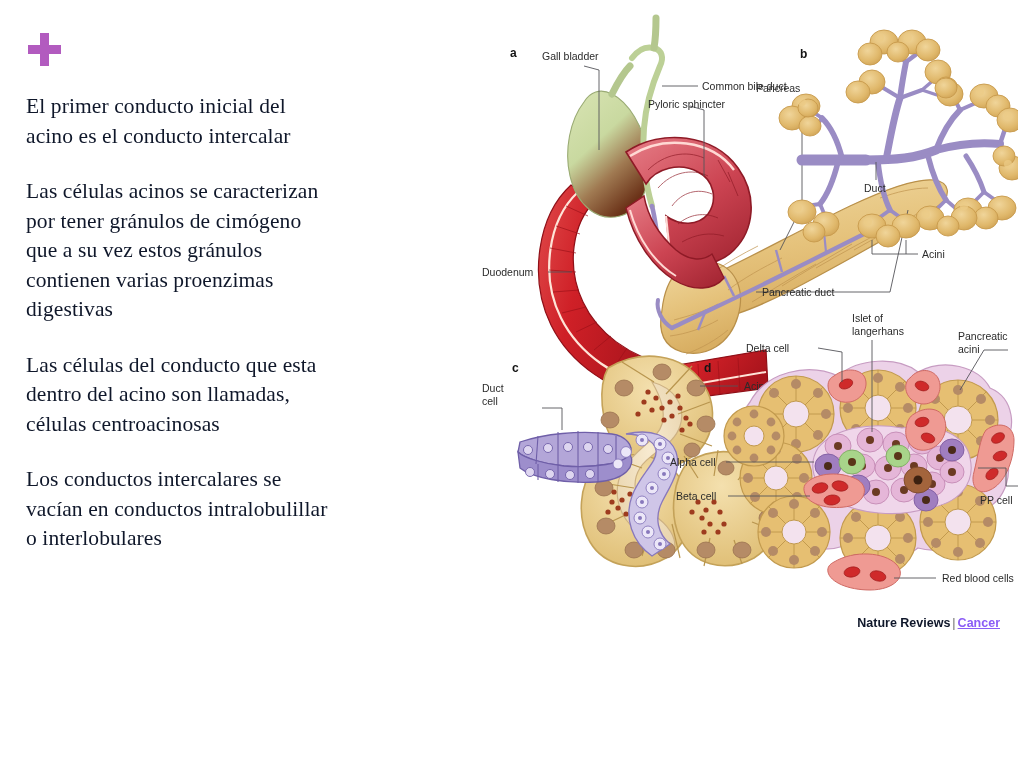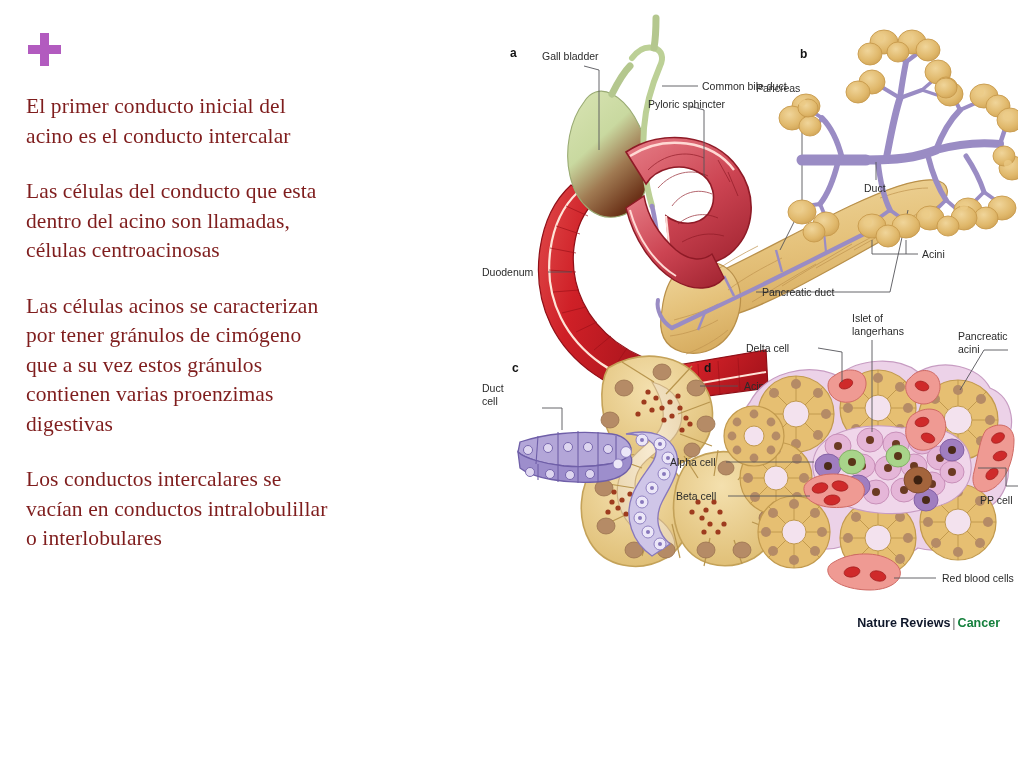--- a/index.html
+++ b/index.html
@@ -36,21 +36,21 @@
   #plus-bullet-icon .bar-h {
     left: 2px; top: 15px;
     width: 33px; height: 9px;
   }
   #plus-bullet-icon .bar-v {
     left: 14px; top: 3px;
     width: 9px; height: 33px;
   }
 
   .body-paragraph {
-    color: #7f1d1d;
+    color: #0f172a;
     font-family: "Liberation Serif", "DejaVu Serif", serif;
     font-size: 21.5px;
     line-height: 29.5px;
     letter-spacing: 0.1px;
     margin: 0 0 26px 0;
     white-space: pre-line;
   }
   .body-paragraph:last-child { margin-bottom: 0; }
 
   
@@ -85,42 +85,42 @@
     position: absolute;
     right: 18px;
     bottom: 0px;
     font-family: "Liberation Sans", sans-serif;
     font-size: 12.5px;
     font-weight: bold;
     white-space: nowrap;
   }
   #journal-credit .credit-name { color: #0f172a; }
   #journal-credit .credit-sep  { color: #6d6d6d; font-weight: normal; padding: 0 2px; }
-  #journal-credit .credit-mark { color: #15803d; }
+  #journal-credit .credit-mark { color: #8b5cf6; text-decoration: underline; }
 </style>
 </head>
 <body>
 
 <div id="slide-text-column">
 
   <div id="plus-bullet-icon">
     <div class="bar-h"></div>
     <div class="bar-v"></div>
   </div>
 
   <p class="body-paragraph">El primer conducto inicial del
 acino  es el conducto intercalar</p>
-  <p class="body-paragraph">Las células del conducto que esta
-dentro del acino son llamadas,
-células centroacinosas</p>
   <p class="body-paragraph">Las células acinos se caracterizan
 por tener  gránulos de cimógeno
 que a su vez estos gránulos
 contienen varias proenzimas
 digestivas</p>
+  <p class="body-paragraph">Las células del conducto que esta
+dentro del acino son llamadas,
+células centroacinosas</p>
   <p class="body-paragraph">Los conductos intercalares se
 vacían en conductos intralobulillar
 o interlobulares</p>
 
 </div>
 
 <div id="figure-panel">
 
   <svg id="figure-svg" viewBox="0 0 552 620" xmlns="http://www.w3.org/2000/svg">
     <defs>

